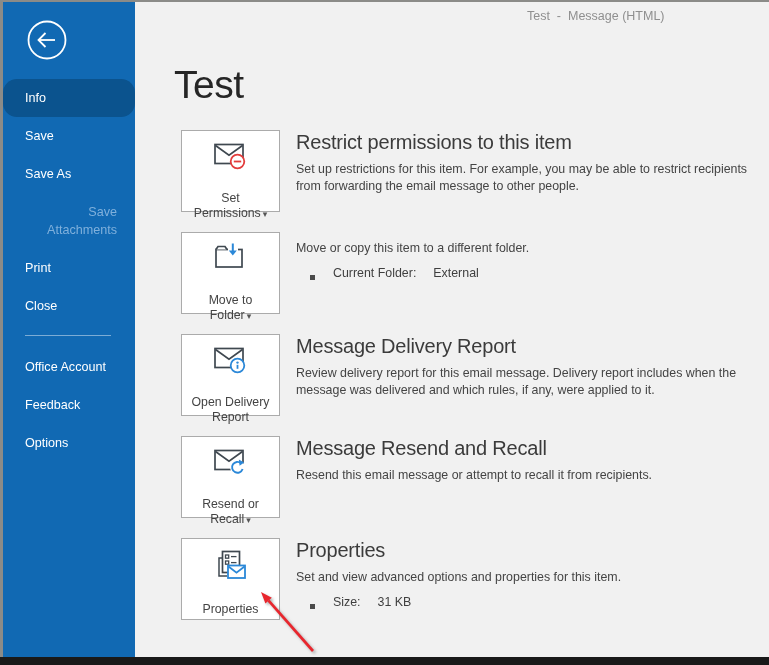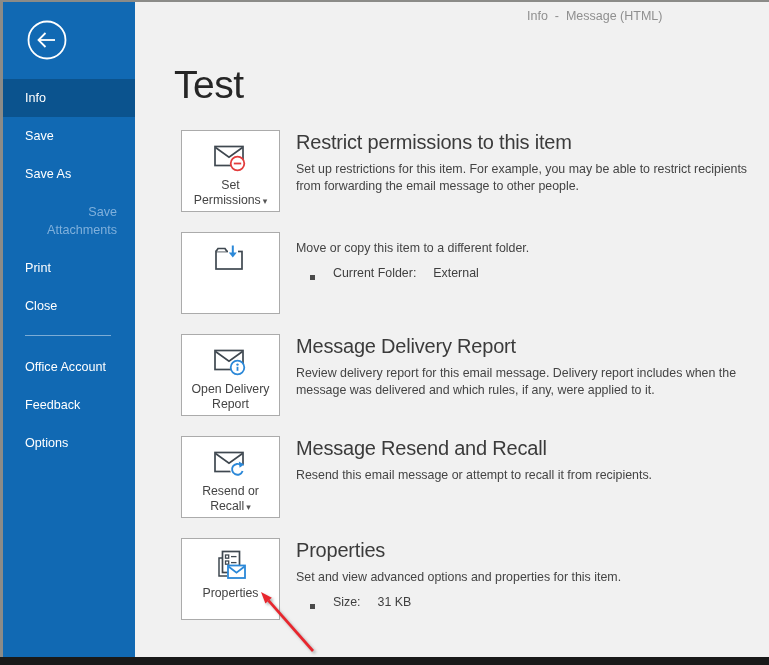--- a/index.html
+++ b/index.html
@@ -15,40 +15,40 @@
   .bottom-bar{position:absolute;left:0;right:0;bottom:0;height:8px;background:#191919;}
   .titlebar-text{
     position:absolute;left:527px;top:9px;font-size:12.5px;
     color:var(--c-titlebar-text,#8f8f8f);white-space:pre;
   }
   
   .sidebar{position:absolute;left:3px;top:2px;width:132px;bottom:8px;background:var(--c-sidebar,#1169b3);}
   .back-btn{position:absolute;left:21px;top:15px;width:46px;height:46px;cursor:pointer;}
   .nav{position:absolute;left:0;top:77px;right:0;}
   .nav-item{
-    padding:10px 18px 10px 22px;font-size:12.6px;line-height:18px;color:#fff;cursor:pointer;
+    padding:10px 18px 10px 22px;font-size:12.6px;line-height:18px;color:#fff;cursor:pointer;border-radius:14px;
   }
   .nav-item.selected{background:var(--c-sidebar-selected,#0b538e);}
   .nav-item.disabled{color:#7fb0dc;cursor:default;text-align:right;}
   .nav-divider{height:1px;background:rgba(255,255,255,.45);margin:10px 24px 12px 22px;}
   
   .page-title{
     position:absolute;left:174px;top:63px;font-size:39px;font-weight:300;
     color:#262626;letter-spacing:-0.5px;
   }
   .sections{position:absolute;left:181px;top:130px;width:580px;}
   .section{display:flex;margin-bottom:20px;min-height:82px;}
   .cmd-button{
     box-sizing:border-box;width:99px;height:82px;flex:none;background:#fff;
     border:1px solid var(--c-button-border,#ababab);
     display:flex;flex-direction:column;align-items:center;padding-top:9px;cursor:pointer;
   }
   .cmd-icon{height:34px;display:flex;align-items:center;justify-content:center;}
   .cmd-label{
-    font-size:12.3px;line-height:15px;color:#444;text-align:center;max-width:82px;margin-top:4px;
+    font-size:12.3px;line-height:15px;color:#444;text-align:center;max-width:82px;margin-top:20px;
   }
   .caret{font-size:9px;color:#555;margin-left:2px;}
   .section-text{margin-left:16px;padding-top:1px;}
   .section-heading{
     font-size:20px;font-weight:300;color:var(--c-heading-text,#3b3b3b);letter-spacing:-0.2px;
   }
   .section-desc{margin-top:7px;font-size:12.4px;line-height:17px;color:#444;max-width:468px;}
   .bullet-row{display:flex;align-items:flex-end;margin-top:9px;font-size:12.4px;color:#3f3f3f;}
   .bullet-square{width:5px;height:5px;background:#4a4a4a;flex:none;margin-left:14px;}
   .bullet-label{margin-left:18px;}
@@ -61,21 +61,21 @@
   }
   .arrow-line{stroke:var(--c-arrow-red,#e8262d);}
   .arrow-head{fill:var(--c-arrow-red,#e8262d);}
   svg{display:block;}
 </style>
 </head>
 <body>
 
 <div class="screen">
 
-  <div class="titlebar-text">Info  -  Message (HTML)</div>
+  <div class="titlebar-text">Test  -  Message (HTML)</div>
 
   <div class="sidebar">
     <div class="back-btn">
       <span>
         <svg width="46" height="46" viewBox="0 0 46 46">
           <circle cx="23" cy="23" r="18.5" fill="none" stroke="#fff" stroke-width="1.8"></circle>
           <line x1="31" y1="23" x2="15" y2="23" stroke="#fff" stroke-width="1.8"></line>
           <polyline points="21.5,16 14.5,23 21.5,30" fill="none" stroke="#fff" stroke-width="1.8"></polyline>
         </svg>
       </span>
@@ -118,20 +118,21 @@
         <div class="cmd-button">
           <div class="cmd-icon">
             <svg width="36" height="31" viewBox="0 0 36 31">
       <rect x="3" y="7.5" width="26" height="17.5" fill="#fff" stroke="var(--c-icon-dark)" stroke-width="1.7"></rect>
       <path d="M3 7.5 L5 4.5 H12 L14 7.5" fill="#fff" stroke="var(--c-icon-dark)" stroke-width="1.7"></path>
       <rect x="15" y="5.6" width="10" height="3.8" fill="#fff"></rect>
       <line x1="19.8" y1="1.5" x2="19.8" y2="10.5" stroke="var(--c-accent-blue)" stroke-width="2"></line>
       <polygon points="15.8,8.5 23.8,8.5 19.8,13.5" fill="var(--c-accent-blue)"></polygon>
             </svg>
           </div>
+          <div class="cmd-label"><span>Move to Folder</span><span class="caret">▾</span></div>
         </div>
         <div class="section-text">
           <div class="section-desc">Move or copy this item to a different folder.</div>
           <div class="bullet-row">
             <span class="bullet-square"></span>
             <span class="bullet-label">Current Folder:</span>
             <span class="bullet-value">External</span>
           </div>
         </div>
       </div>

